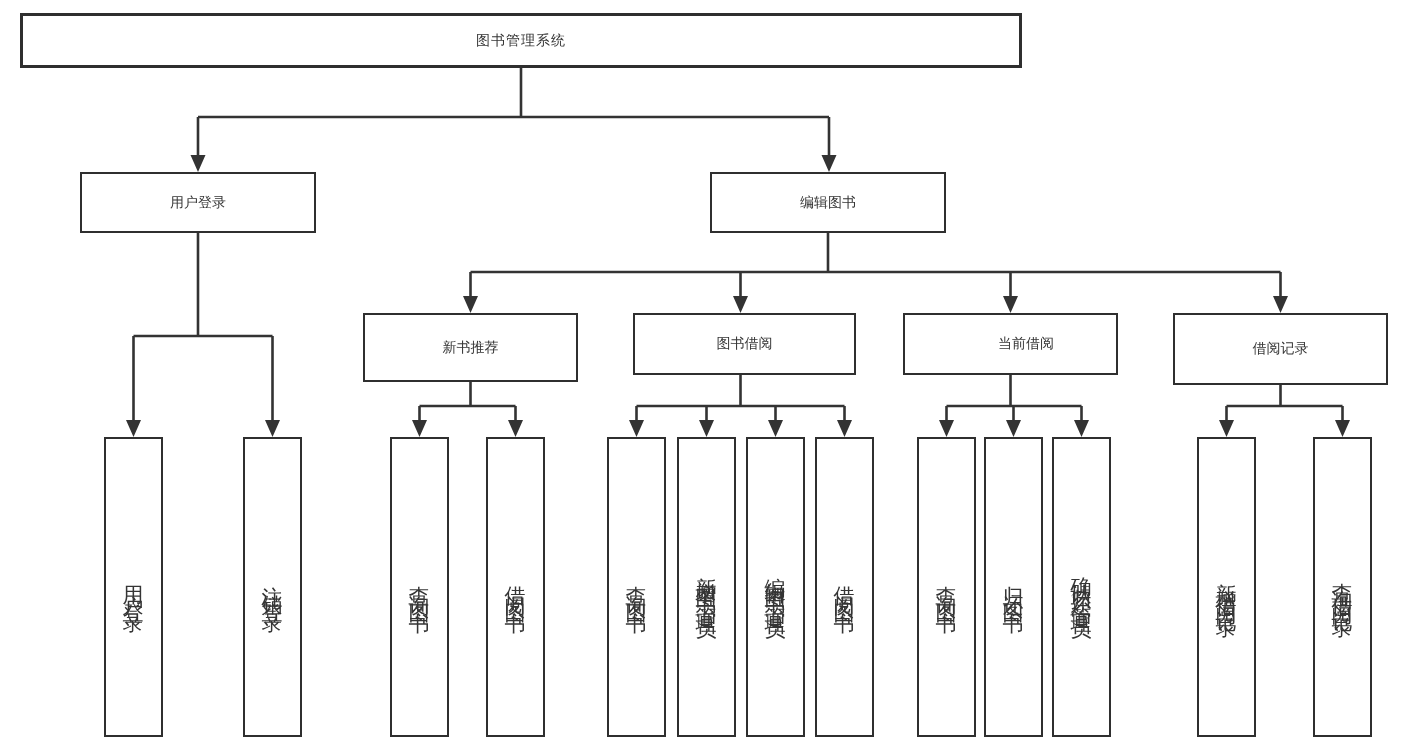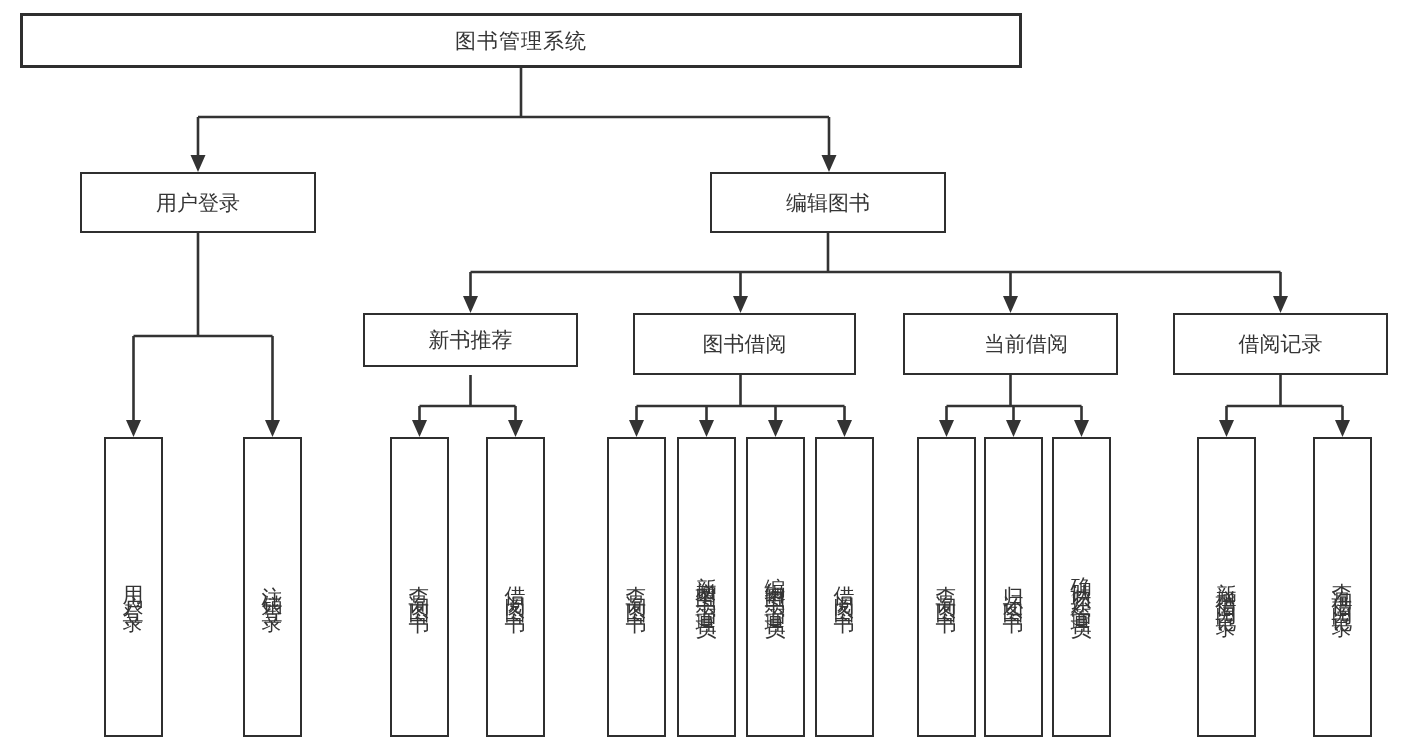--- a/index.html
+++ b/index.html
@@ -17,21 +17,21 @@
     position: absolute; left: 0; top: 0; z-index: 0;
   }
   .box {
     position: absolute;
     background: #ffffff;
     border: 2px solid #2f2f2f;
     display: flex;
     align-items: center;
     justify-content: center;
     color: #353535;
-    font-size: 21px;
+    font-size: 14px;
     z-index: 1;
     text-align: center;
   }
   .root-box {
     border-width: 3px;
     letter-spacing: 1px;
   }
   .leaf {
     writing-mode: vertical-rl;
     text-orientation: mixed;
@@ -92,30 +92,30 @@
     <span>图书管理系统</span>
   </div>
 
   <div class="box" style="left:80px; top:172px; width:236px; height:61px;">
     <span>用户登录</span>
   </div>
   <div class="box" style="left:710px; top:172px; width:236px; height:61px;">
     <span>编辑图书</span>
   </div>
 
-  <div class="box" style="left:363px; top:313px; width:215px; height:54px;justify-content:center;">
+  <div class="box" style="left:363px; top:313px; width:215px; height:69px;justify-content:center;">
     <span>新书推荐</span>
   </div>
   <div class="box" style="left:633px; top:313px; width:223px; height:62px;">
     <span>图书借阅</span>
   </div>
   <div class="box" style="left:903px; top:313px; width:215px; height:62px;padding-left:31px;">
     <span>当前借阅</span>
   </div>
-  <div class="box" style="left:1173px; top:313px; width:215px; height:62px;">
+  <div class="box" style="left:1173px; top:313px; width:215px; height:72px;">
     <span>借阅记录</span>
   </div>
 
   <div class="box leaf" style="left:104px; top:437px; width:59px; height:300px;">
     <span>用户登录</span>
   </div>
   <div class="box leaf" style="left:243px; top:437px; width:59px; height:300px;">
     <span>注销登录</span>
   </div>
 

